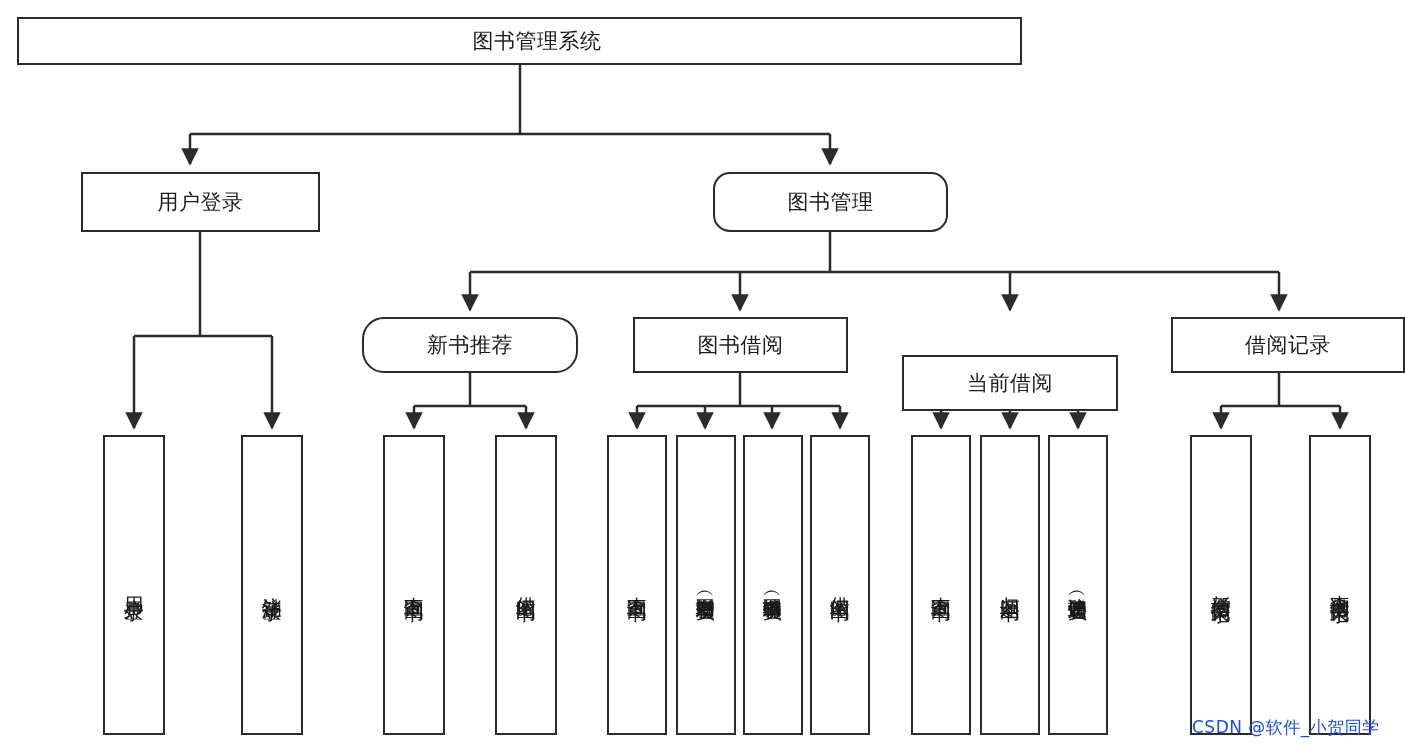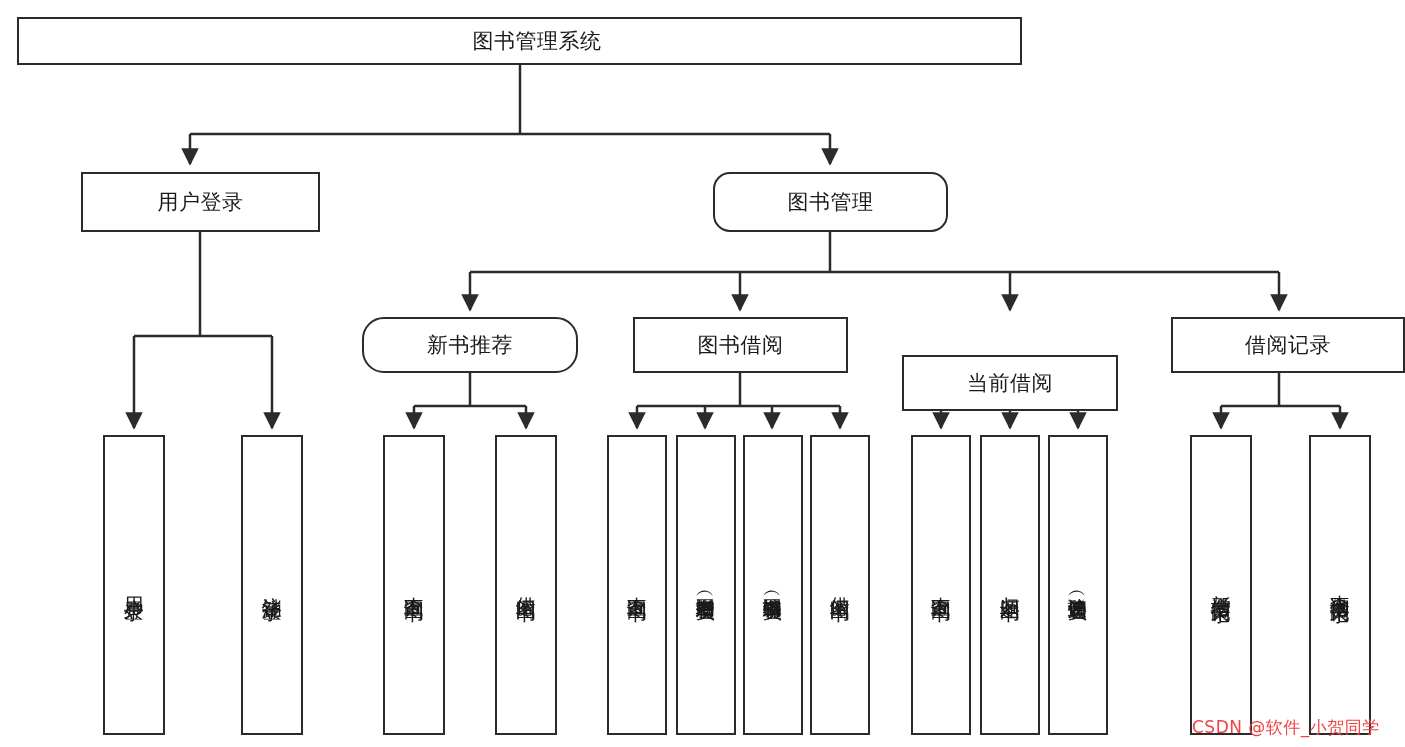--- a/index.html
+++ b/index.html
@@ -56,21 +56,21 @@
     max-height: 100%;
   }
   .leaf.tall .node-label {
     font-size: 19px;
     line-height: 1.3;
     letter-spacing: 0.5px;
   }
   .watermark {
     position: absolute;
     font-size: 17px;
-    color: #ef4444;
+    color: #1d4ed8;
     white-space: nowrap;
     font-family: "DejaVu Sans", "Liberation Sans", sans-serif;
     letter-spacing: 0.5px;
   }
 </style>
 </head>
 <body>
 
 <div id="canvas">
 

